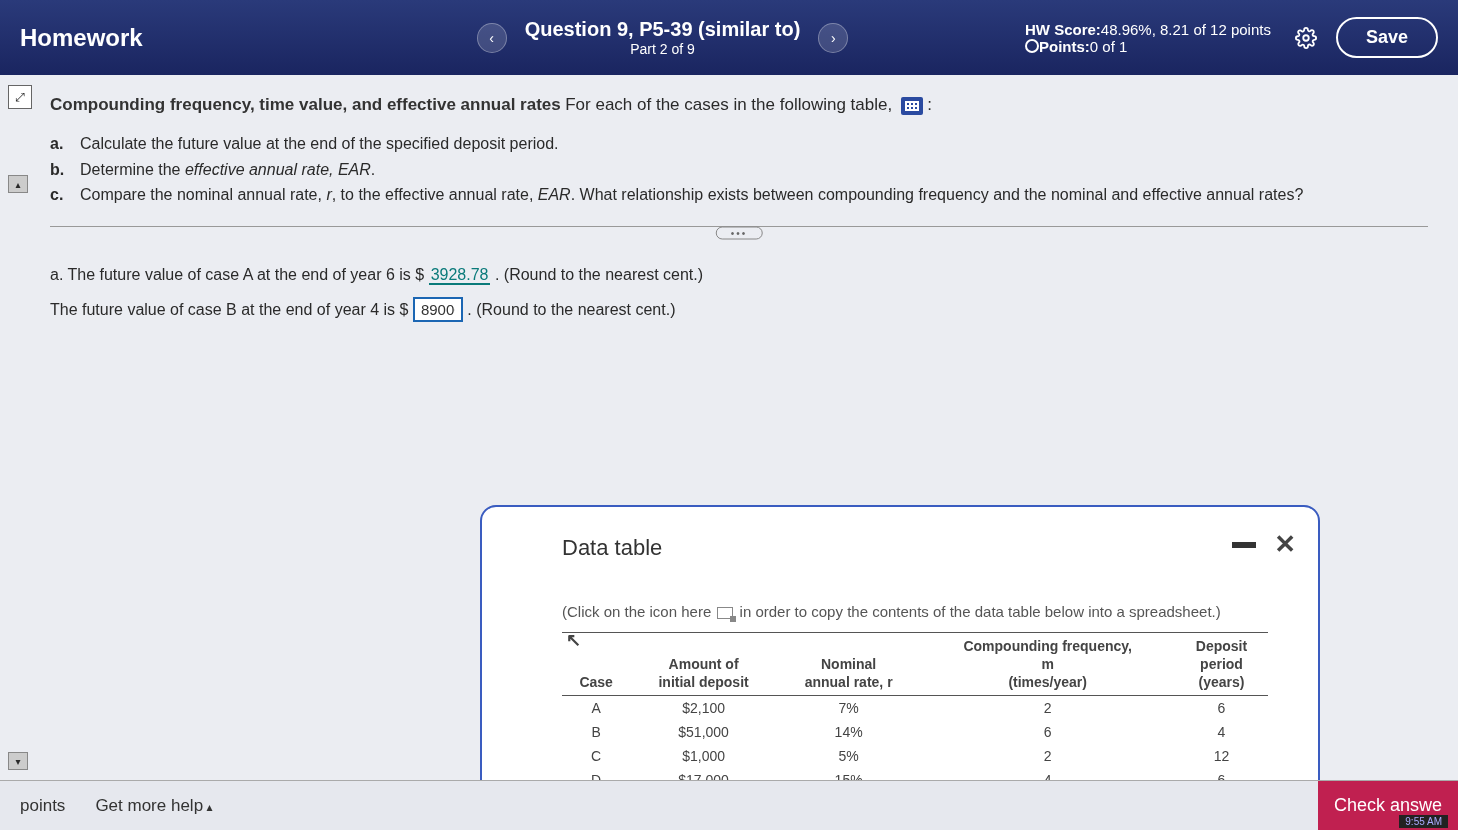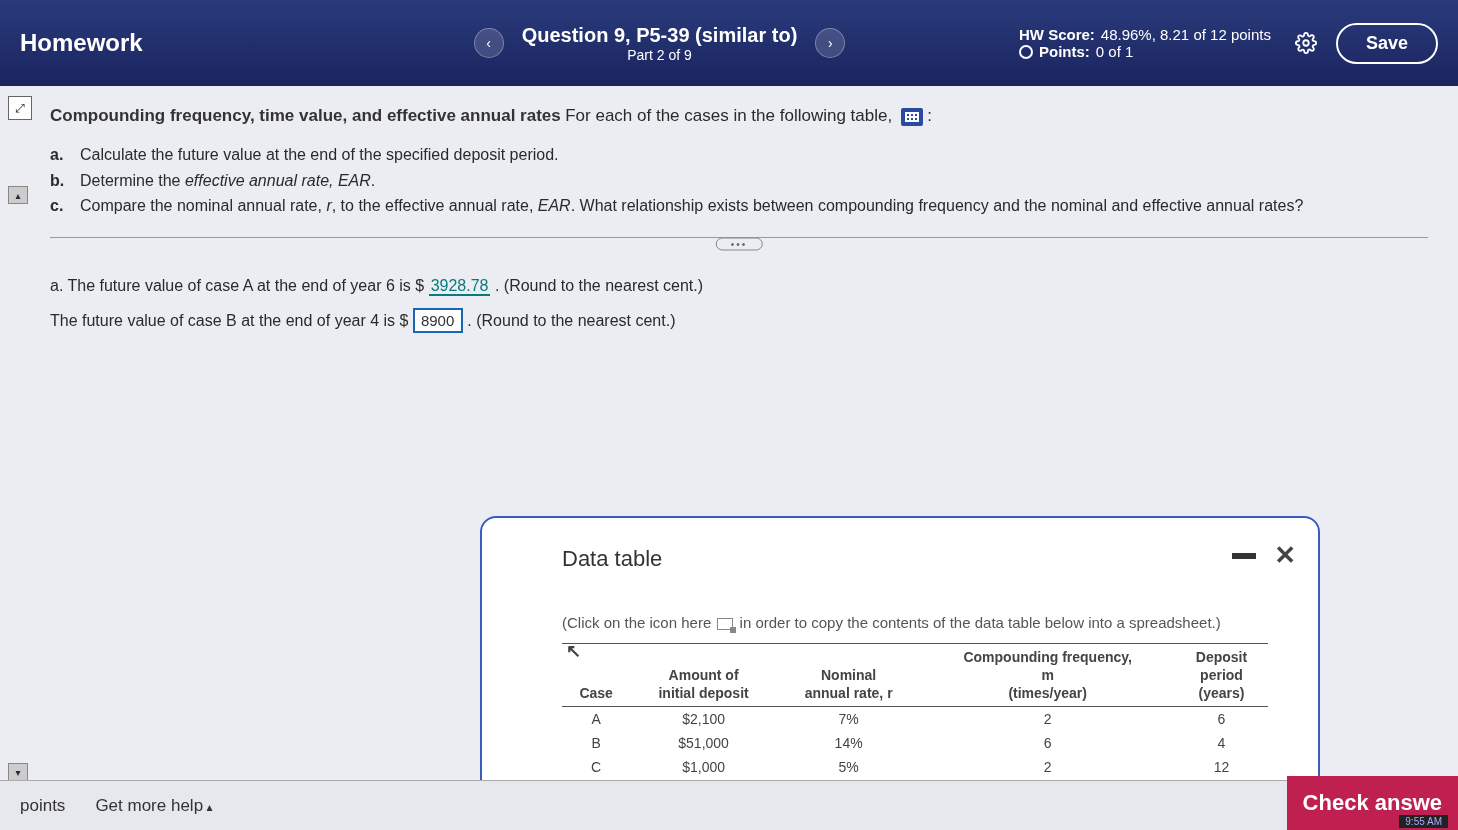--- a/index.html
+++ b/index.html
@@ -4,37 +4,37 @@
 <style>
 * { margin: 0; padding: 0; box-sizing: border-box; }
 body { font-family: Arial, Helvetica, sans-serif; background: #f0f0f0; width: 1458px; height: 830px; overflow: hidden; position: relative; }
 
 .header-bar {
   background: linear-gradient(to bottom, #2a3a7a, #1a2560);
   color: #fff;
   display: flex;
   align-items: center;
   padding: 10px 20px;
-  height: 86px;
+  height: 75px;
   position: relative;
 }
 .header-left { font-size: 24px; font-weight: bold; width: 280px; }
 .nav-section { display: flex; align-items: center; gap: 8px; flex: 1; justify-content: center; }
 .nav-btn {
   width: 30px; height: 30px; border-radius: 50%;
   background: rgba(255,255,255,0.15);
   border: 1px solid rgba(255,255,255,0.3);
   color: #fff; font-size: 14px; display: flex; align-items: center; justify-content: center;
   cursor: pointer;
 }
 .question-info { text-align: center; margin: 0 10px; }
 .question-title { font-size: 20px; font-weight: bold; }
 .question-sub { font-size: 14px; }
 .score-section { display: flex; flex-direction: column; margin-left: auto; margin-right: 20px; font-size: 15px; }
-.score-line { display: flex; align-items: center; gap: 6px; }
+.score-line { display: flex; align-items: center; }
 .radio-circle { display: inline-block; width: 14px; height: 14px; border: 2px solid #fff; border-radius: 50%; }
 .gear-btn { width: 30px; height: 30px; display: flex; align-items: center; justify-content: center; cursor: pointer; margin-right: 15px; }
 .save-btn {
   border: 2px solid #fff; border-radius: 22px; padding: 8px 28px;
   background: transparent; color: #fff; font-size: 18px; font-weight: bold; cursor: pointer;
 }
 
 .content-area { background: #ebedf2; padding: 20px 30px 20px 50px; height: calc(100% - 75px - 50px); position: relative; color: #2a2a2a; }
 .collapse-toggle { position: absolute; left: 8px; top: 10px; width: 24px; height: 24px; border: 1px solid #666; background: #fff; display: flex; align-items: center; justify-content: center; font-size: 12px; cursor: pointer; }
 .scroll-up { position: absolute; left: 8px; top: 100px; width: 20px; height: 18px; background: #ccc; border: 1px solid #888; display: flex; align-items: center; justify-content: center; font-size: 10px; cursor: pointer;}
@@ -76,21 +76,21 @@
 
 .data-table { width: 100%; border-collapse: collapse; font-size: 14px; margin-top: 4px;}
 .data-table th, .data-table td { padding: 4px 8px; text-align: center; color: #444; }
 .data-table thead { border-top: 1px solid #555; border-bottom: 1px solid #555; }
 .data-table th { font-weight: bold; vertical-align: bottom; line-height: 1.3; }
 .cursor-icon { position: absolute; font-size: 18px; }
 
 .bottom-bar { position: absolute; bottom: 0; left: 0; right: 0; height: 50px; background: #e6e8ee; border-top: 1px solid #aaa; display: flex; align-items: center; padding: 0 20px; font-size: 17px; color: #333; }
 .bottom-bar .link { color: #333; margin-right: 30px; cursor: pointer; }
 .bottom-bar .link.drop::after { content: ' ▴'; font-size: 12px; }
-.check-btn { position: absolute; right: 0; bottom: 0; background: #c02050; color: #fff; padding: 14px 16px; font-size: 22px; font-weight: bold; cursor: pointer; }
+.check-btn { position: absolute; right: 0; bottom: 0; background: #c02050; color: #fff; padding: 14px 16px; font-size: 18px; font-weight: normal; cursor: pointer; }
 
 .time-stamp { position: absolute; right: 10px; bottom: 2px; font-size: 10px; color: #aaf; background: #222; padding: 1px 6px; }
 </style>
 </head>
 <body>
 
 <div class="header-bar">
   <div class="header-left">Homework</div>
   <div class="nav-section">
     <button class="nav-btn">‹</button>

